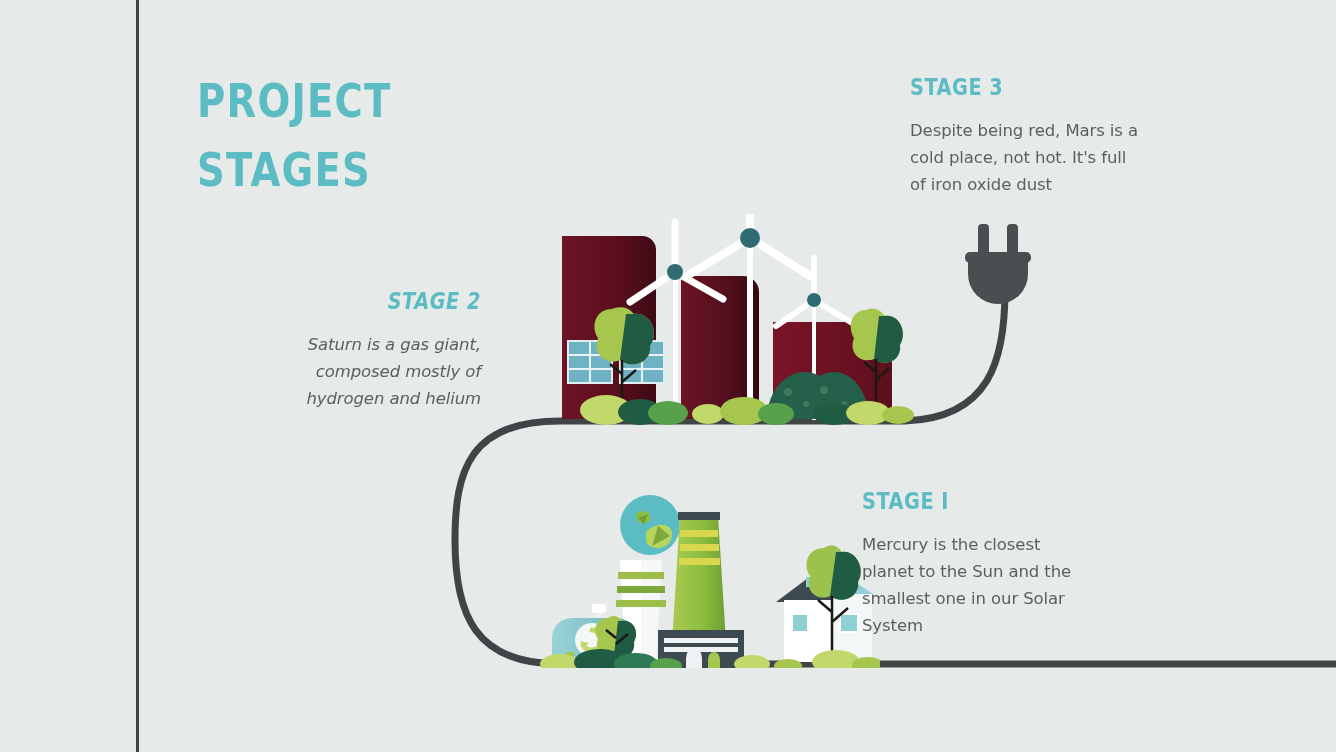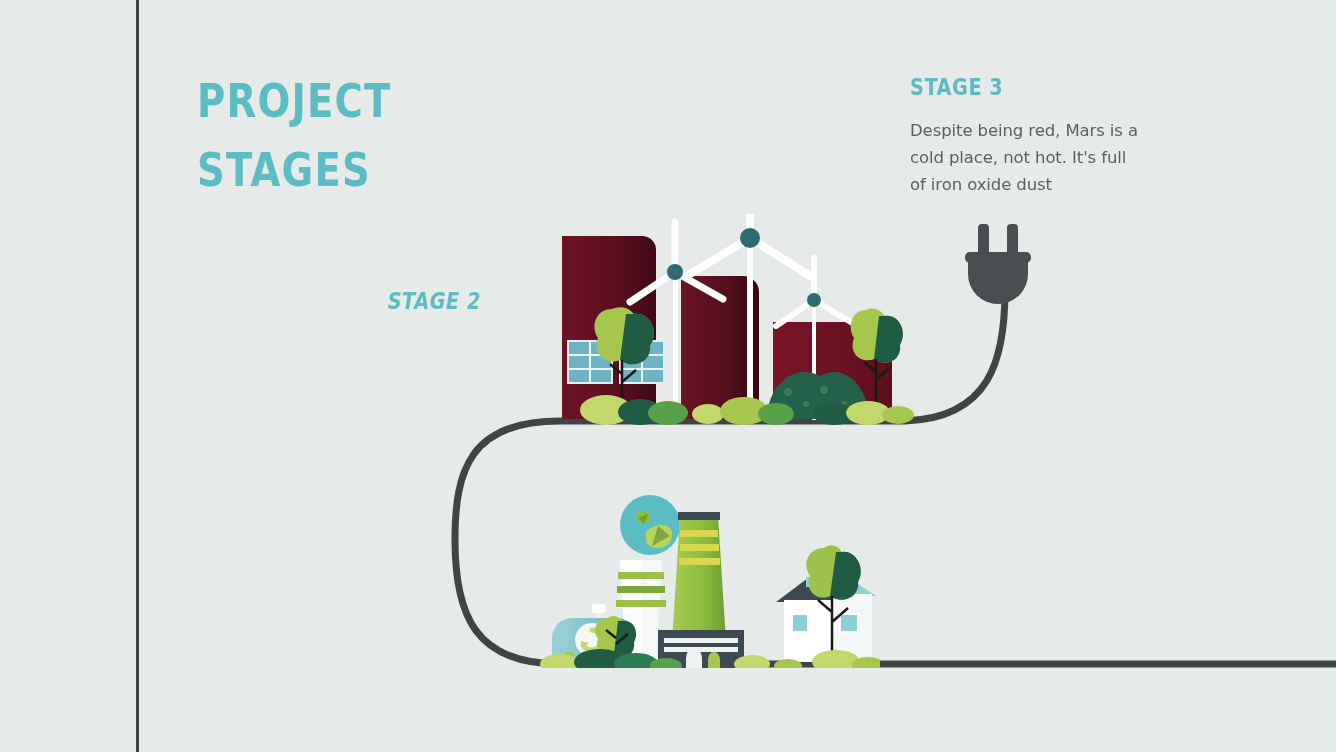--- a/index.html
+++ b/index.html
@@ -306,18 +306,23 @@
       <ellipse cx="296" cy="170" rx="24" ry="12" fill="#c2d86a"></ellipse>
       <ellipse cx="328" cy="173" rx="16" ry="8" fill="#a7c64e"></ellipse>
     </g>
   </svg>
 
   <div id="stage3" class="stage-block">
     <div class="stage-label">STAGE 3</div>
     <div class="stage-body">Despite being red, Mars is a cold place, not hot. It's full of iron oxide dust</div>
   </div>
 
+  <div id="stage1" class="stage-block">
+    <div class="stage-label">STAGE I</div>
+    <div class="stage-body">Mercury is the closest planet to the Sun and the smallest one in our Solar System</div>
+  </div>
 
   <div id="stage2" class="stage-block">
     <div class="stage-label">STAGE 2</div>
+    <div class="stage-body">Saturn is a gas giant, composed mostly of hydrogen and helium</div>
   </div>
 
 </div>
 
 </body></html>

